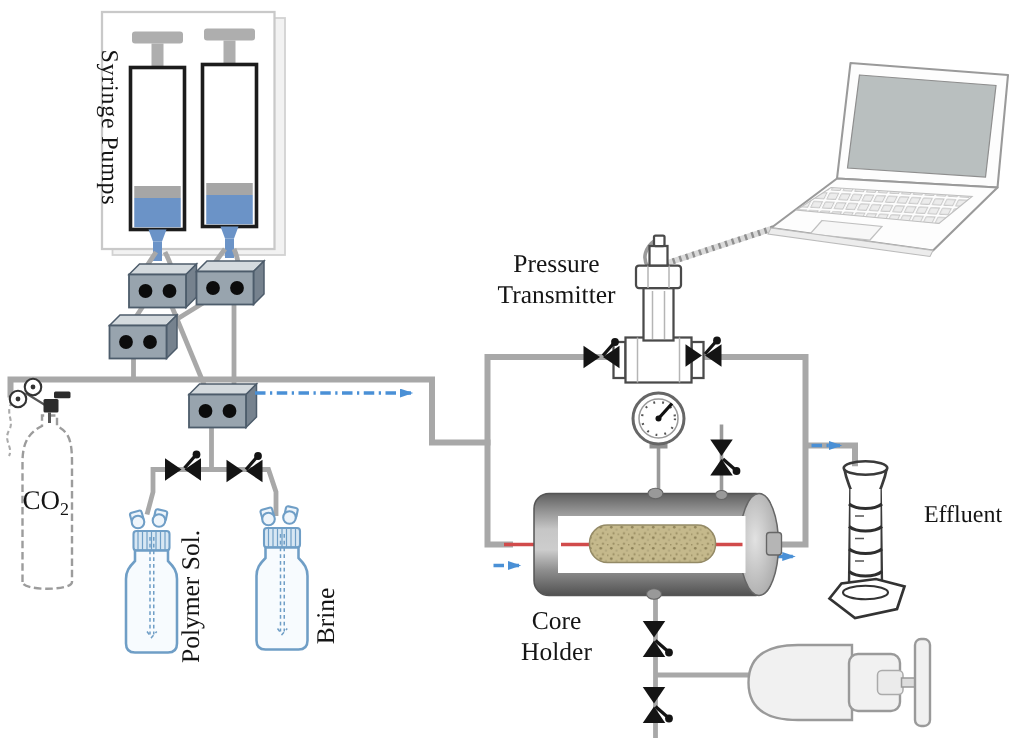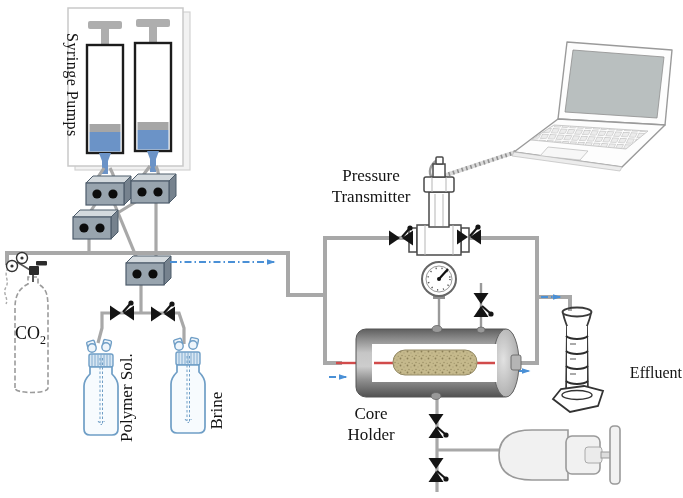--- a/index.html
+++ b/index.html
@@ -7,21 +7,21 @@
          font-family:"Liberation Serif",serif;color:#141414;}
   svg{position:absolute;left:0;top:0;}
   .lbl{position:absolute;font-size:17px;line-height:1.25;text-align:center;white-space:nowrap;}
   .lbl-syringe{left:62px;top:23px;height:124px;writing-mode:vertical-rl;font-size:16px;letter-spacing:0.5px;white-space:nowrap;}
   .lbl-co2{left:15px;top:322px;font-size:18px;text-align:right;}
   .lbl-co2 sub{font-size:12px;}
   .lbl-polymer{left:67px;top:387px;width:120px;transform:rotate(-90deg);}
   .lbl-brine{left:187px;top:400px;width:60px;transform:rotate(-90deg);}
   .lbl-pt{left:311px;top:165px;width:120px;}
   .lbl-core{left:329px;top:403px;width:84px;}
-  .lbl-eff{left:602px;top:363px;width:80px;font-size:16px;text-align:right;}
+  .lbl-eff{left:602px;top:334px;width:80px;font-size:16px;}
 
   
   .pipe{fill:none;stroke:var(--pipe,#a8a8a8);stroke-width:4;}
   .pipe3{fill:none;stroke:var(--pipe,#a8a8a8);stroke-width:3.2;}
   .thin{fill:none;stroke:#9a9a9a;stroke-width:2.4;}
   .red{fill:none;stroke:var(--flow-path-red,#d14b4b);stroke-width:2.4;}
   .arrow{fill:none;stroke:var(--flow-arrow-blue,#4a90d6);stroke-width:2.2;stroke-dasharray:7 3 1.5 3;}
   .arrowhead{fill:var(--flow-arrow-blue,#4a90d6);}
   .valve-sym polygon,.valve-sym circle{fill:var(--valve-black,#141414);}
   .valve-sym line{stroke:var(--valve-black,#141414);stroke-width:2.2;}

